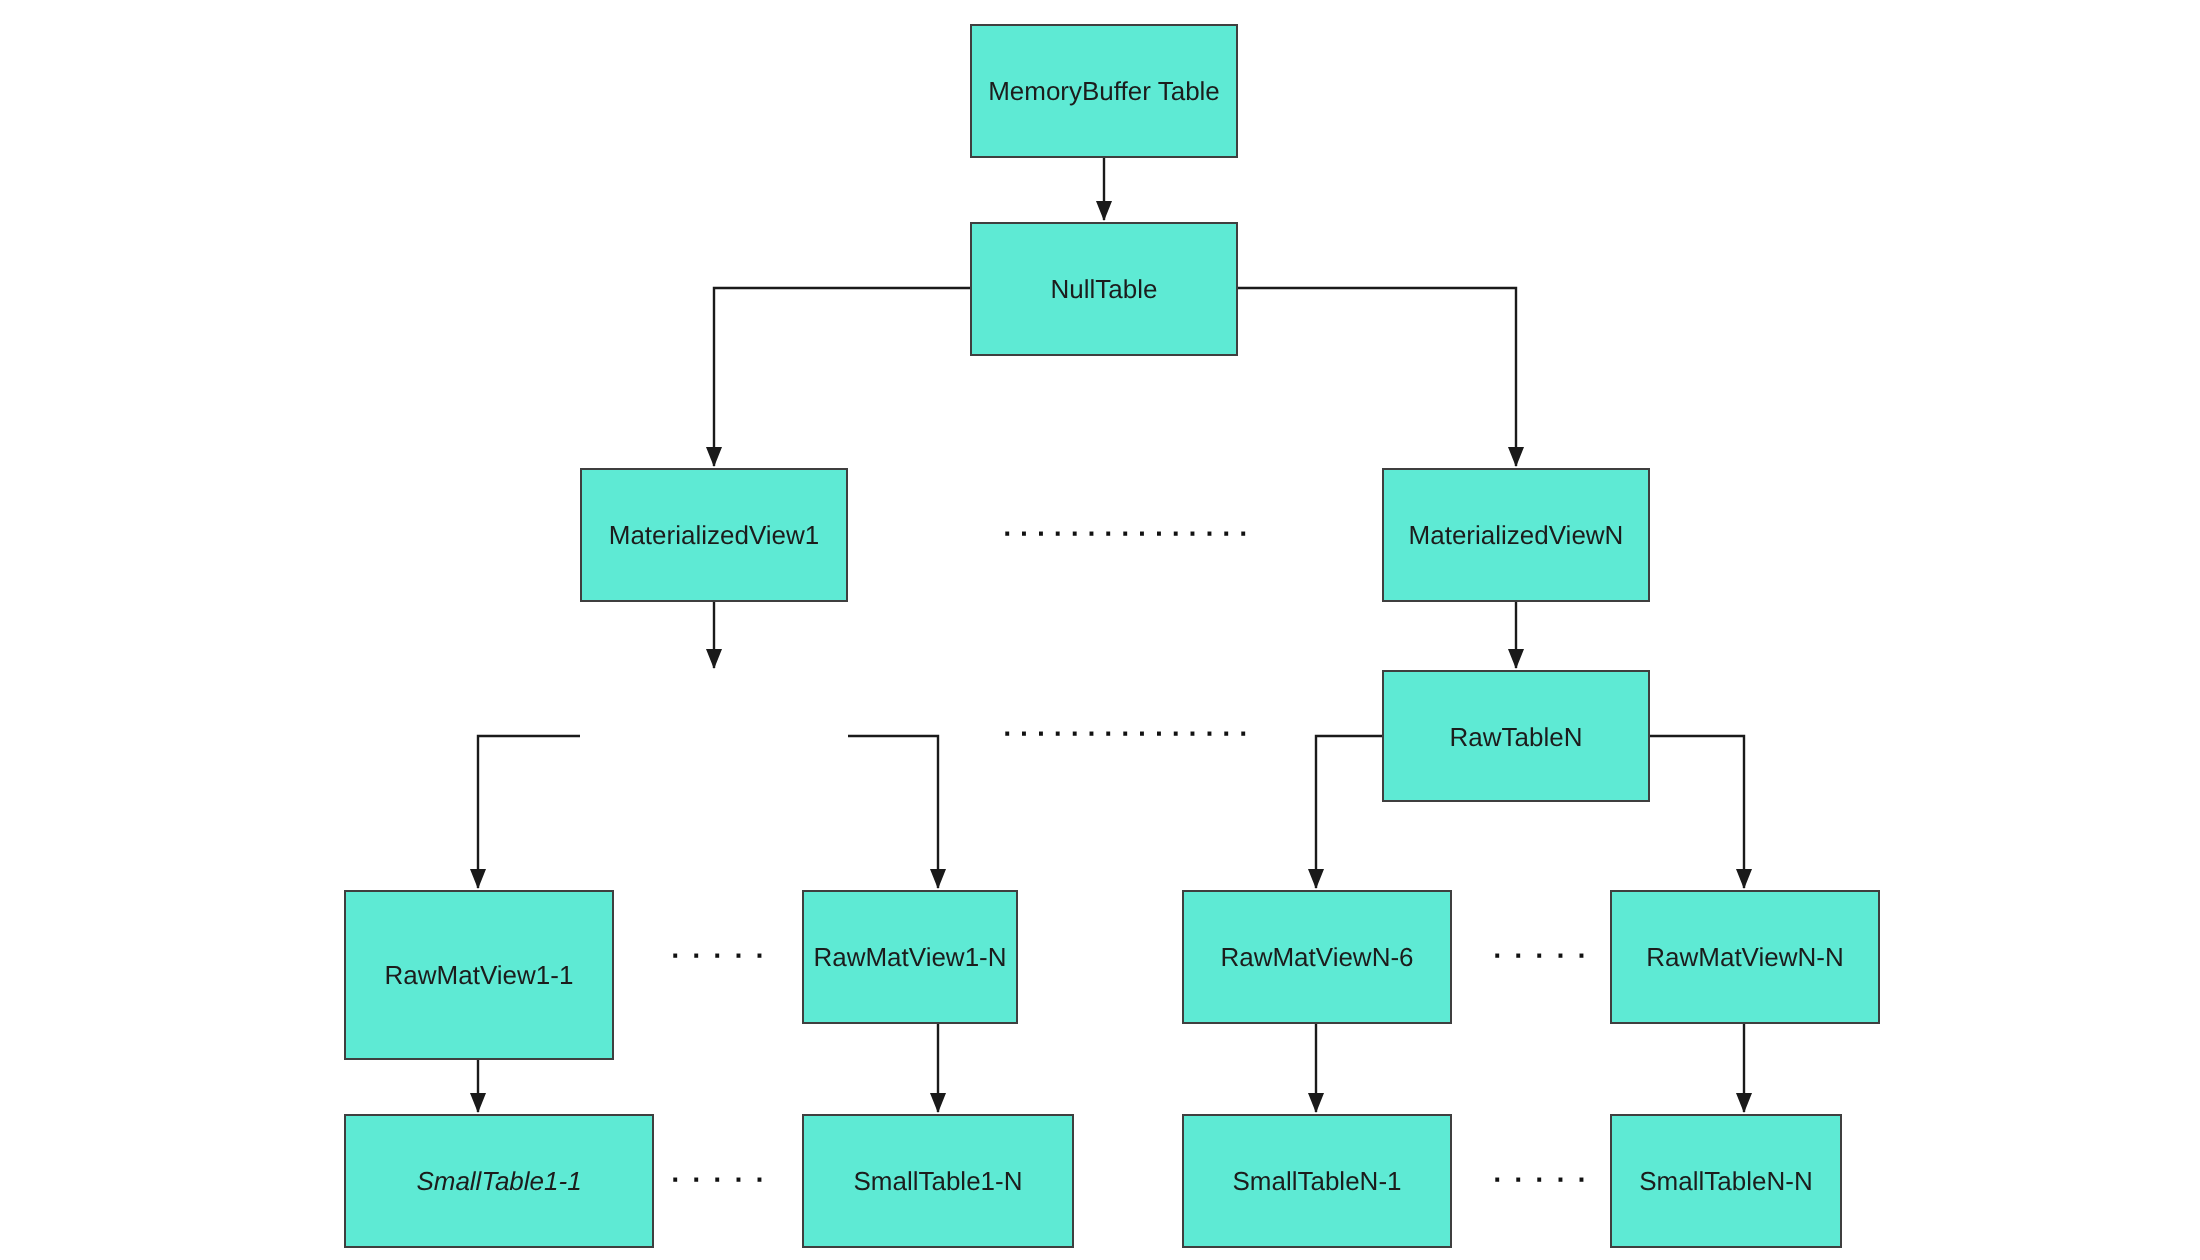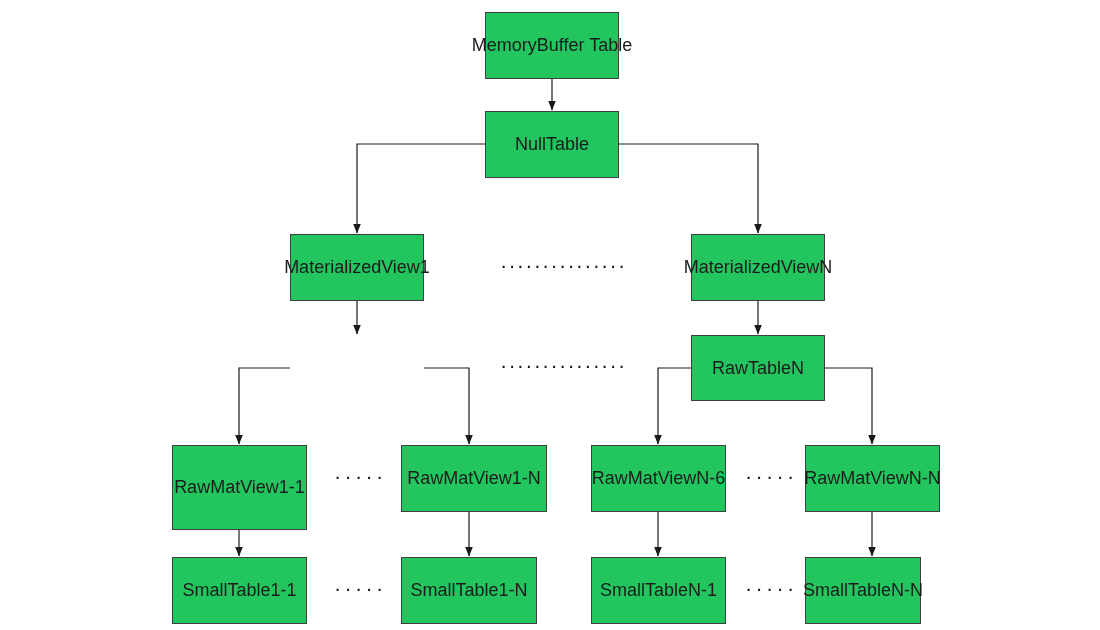--- a/index.html
+++ b/index.html
@@ -8,26 +8,26 @@
     position: relative;
     width: 1100px;
     height: 630px;
     background: #ffffff;
     overflow: hidden;
     font-family: "Liberation Sans", sans-serif;
   }
   .node {
     position: absolute;
     box-sizing: border-box;
-    background: #22c55e;
+    background: #5eead4;
     border: 1px solid #3f3f3f;
     display: flex;
     align-items: center;
     justify-content: center;
-    font-size: 18px;
+    font-size: 13px;
     color: #1c1c1c;
     text-align: center;
     white-space: nowrap;
     z-index: 2;
   }
   .dots {
     position: absolute;
     font-family: "DejaVu Sans Mono", monospace;
     font-weight: bold;
     color: #111111;
@@ -82,27 +82,27 @@
 
   <div class="node" style="left:290px; top:234px; width:134px; height:67px;">MaterializedView1</div>
 
   <div class="node" style="left:691px; top:234px; width:134px; height:67px;">MaterializedViewN</div>
 
 
   <div class="node" style="left:691px; top:335px; width:134px; height:66px;">RawTableN</div>
 
   <div class="node" style="left:172px; top:445px; width:135px; height:85px;">RawMatView1-1</div>
 
-  <div class="node" style="left:401px; top:445px; width:146px; height:67px;">RawMatView1-N</div>
+  <div class="node" style="left:401px; top:445px; width:108px; height:67px;">RawMatView1-N</div>
 
   <div class="node" style="left:591px; top:445px; width:135px; height:67px;">RawMatViewN-6</div>
 
   <div class="node" style="left:805px; top:445px; width:135px; height:67px;">RawMatViewN-N</div>
 
-  <div class="node" style="left:172px; top:557px; width:135px; height:67px;">SmallTable1-1</div>
+  <div class="node" style="left:172px; top:557px; width:155px; height:67px;font-style:italic;">SmallTable1-1</div>
 
   <div class="node" style="left:401px; top:557px; width:136px; height:67px;">SmallTable1-N</div>
 
   <div class="node" style="left:591px; top:557px; width:135px; height:67px;">SmallTableN-1</div>
 
   <div class="node" style="left:805px; top:557px; width:116px; height:67px;">SmallTableN-N</div>
 
   <div class="dots dots-long" style="left:500px; top:260px;">···············</div>
 
   <div class="dots dots-long" style="left:500px; top:360px;">···············</div>

